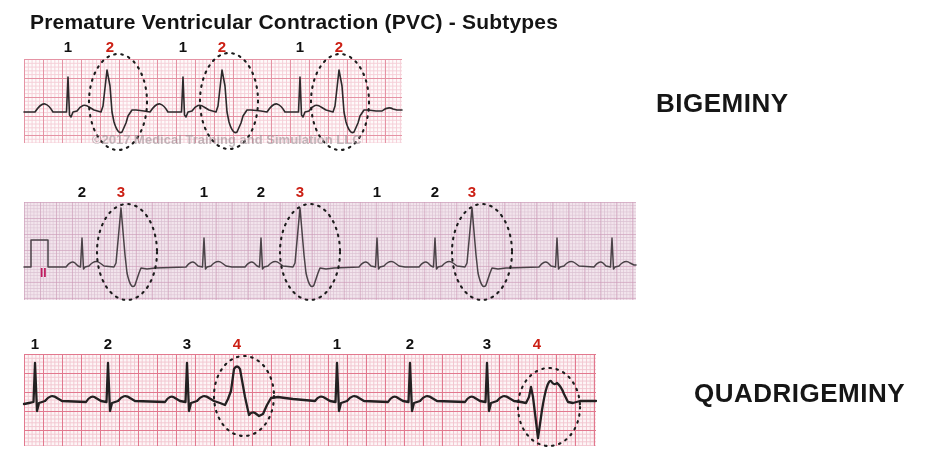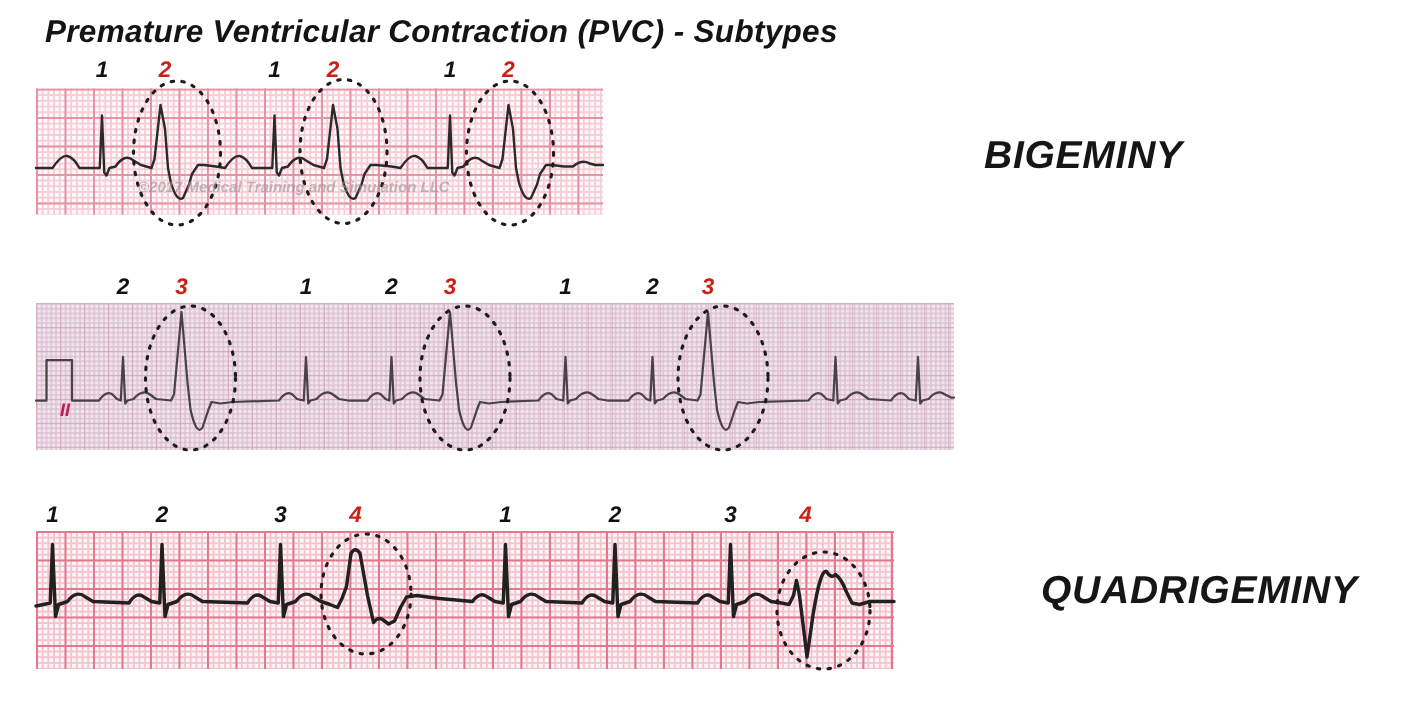--- a/index.html
+++ b/index.html
@@ -1,17 +1,17 @@
 <!DOCTYPE html>
 <html><head>
 <meta charset="utf-8">
 <style>
   html,body{margin:0;padding:0;background:#ffffff;}
   #page{position:relative;width:936px;height:448px;background:#ffffff;overflow:hidden;
-        font-family:"Liberation Sans","DejaVu Sans",sans-serif;font-style:italic;}
+        font-family:"Liberation Sans","DejaVu Sans",sans-serif;}
   .title{position:absolute;left:30px;top:10px;font-size:21px;font-weight:bold;color:#141414;
          letter-spacing:.2px;white-space:nowrap;}
   .strip-label{position:absolute;font-size:26px;font-weight:bold;color:#161616;letter-spacing:.5px;white-space:nowrap;}
   #label-1{left:656px;top:88px;}
   #label-2{left:658px;top:233px;}
   #label-3{left:694px;top:378px;}
   .ecg-grid{position:absolute;}
   .grid-a{background-color:#fefafa;
     background-image:
       linear-gradient(to right,#e593a4 1px,transparent 1px),
@@ -36,22 +36,22 @@
   #grid-1{left:24px;top:59px;width:378px;height:84px;}
   #grid-2{left:24px;top:202px;width:612px;height:98px;}
   #grid-3{left:24px;top:354px;width:572px;height:92px;}
   svg.trace{position:absolute;overflow:visible;}
   #svg-1{left:24px;top:38px;}
   #svg-2{left:24px;top:185px;}
   #svg-3{left:24px;top:335px;}
   .beat-row{position:absolute;left:0;width:936px;height:18px;}
   #beats-1{top:39px;} #beats-2{top:184px;} #beats-3{top:336px;}
   .beat-num{position:absolute;transform:translateX(-50%);font-size:15px;font-weight:bold;line-height:1;}
-  .watermark{position:absolute;left:92px;top:120px;width:244px;text-align:left;
-             font-size:10px;font-weight:bold;color:#9d8f95;opacity:.6;white-space:nowrap;}
+  .watermark{position:absolute;left:92px;top:132px;width:244px;text-align:right;
+             font-size:13px;font-weight:bold;color:#9d8f95;opacity:.6;white-space:nowrap;}
   .lead-label{position:absolute;left:40px;top:266px;font-size:12px;font-weight:bold;color:#be185d;}
 </style>
 </head>
 <body>
 
 <div id="page">
 
   <div class="title">Premature Ventricular Contraction (PVC) - Subtypes</div>
 
   <div id="grid-1" class="ecg-grid grid-a"></div>

